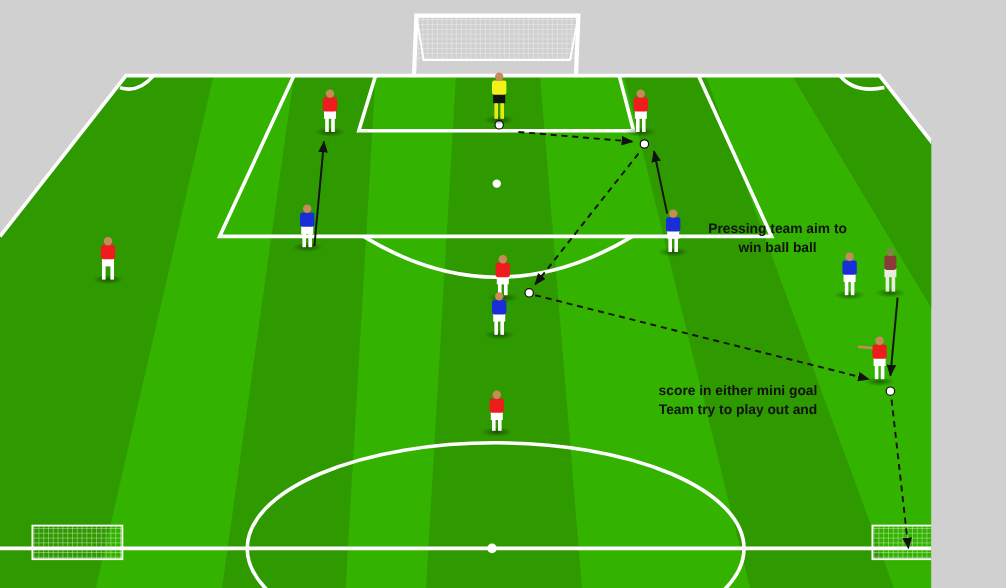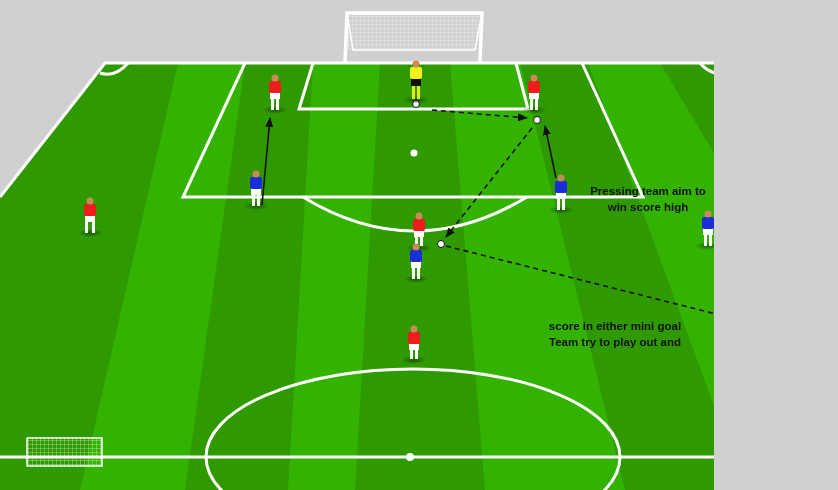--- a/index.html
+++ b/index.html
@@ -1,16 +1,16 @@
 <!DOCTYPE html>
 <html><head>
 <meta charset="utf-8">
 <style>
   html, body { margin:0; padding:0; background:#d0d0d0; }
-  #stage { position:relative; width:714px; height:490px; overflow:hidden; background:#d0d0d0; font-family:"Liberation Sans", sans-serif; }
+  #stage { position:relative; width:776px; height:490px; overflow:hidden; background:#d0d0d0; font-family:"Liberation Sans", sans-serif; }
   svg { position:absolute; left:0; top:0; }
   .label { position:absolute; font-family:"Liberation Sans", sans-serif; font-weight:bold; font-size:11.5px; color:#111; text-align:center; line-height:16px; white-space:nowrap; }
 </style>
 </head>
 <body>
 
 <div id="stage">
 <svg width="838" height="490" viewBox="0 0 838 490">
   <defs>
     <radialGradient id="shadow" cx="50%" cy="50%" r="50%">
@@ -194,19 +194,19 @@
           <rect x="1" y="14" width="3" height="12" fill="#fff"></rect>
       <rect x="-5" y="10" width="10" height="7" fill="#fff"></rect>
       <rect x="-6" y="-1" width="12" height="12" rx="2" fill="#ee1c1c"></rect>
       <circle cx="0" cy="-4" r="3.5" fill="#c98a5a"></circle>
     </g>
   </g>
 </svg>
 
 <div class="label" style="left:573px; top:183px; width:150px;">
   <div>Pressing team aim to</div>
-  <div>win score high</div>
+  <div>win ball ball</div>
 </div>
 <div class="label" style="left:530px; top:318px; width:170px;">
   <div>score in either mini goal</div>
   <div>Team try to play out and</div>
 </div>
 </div>
 
 </body></html>

